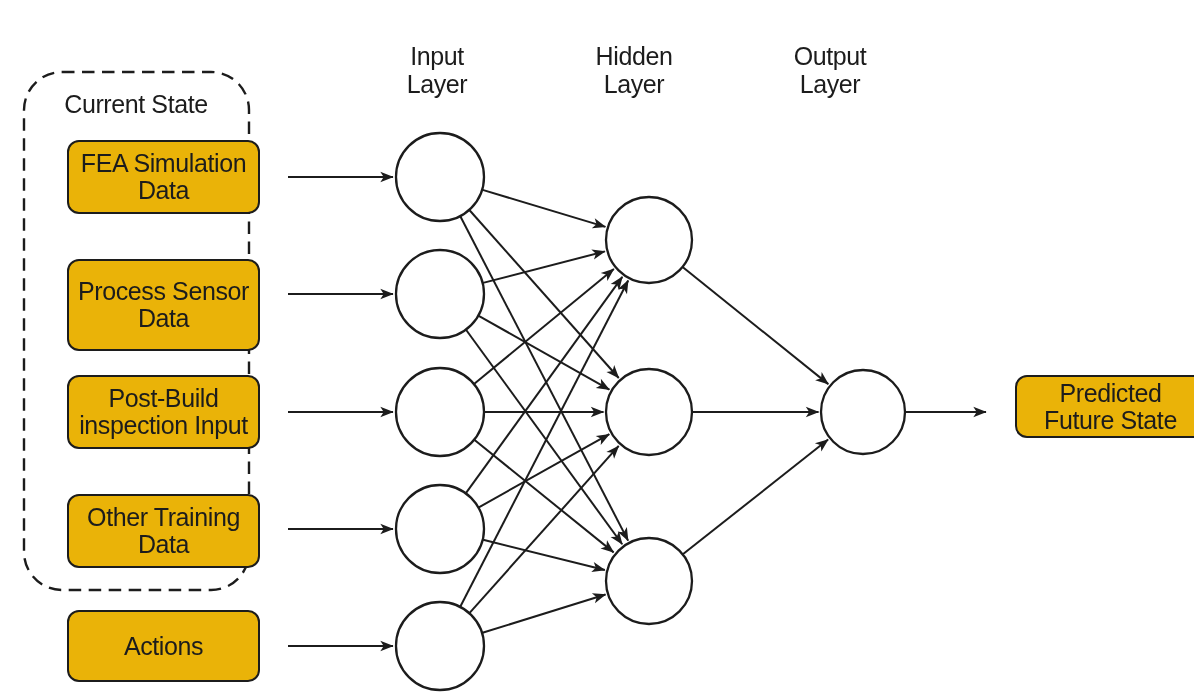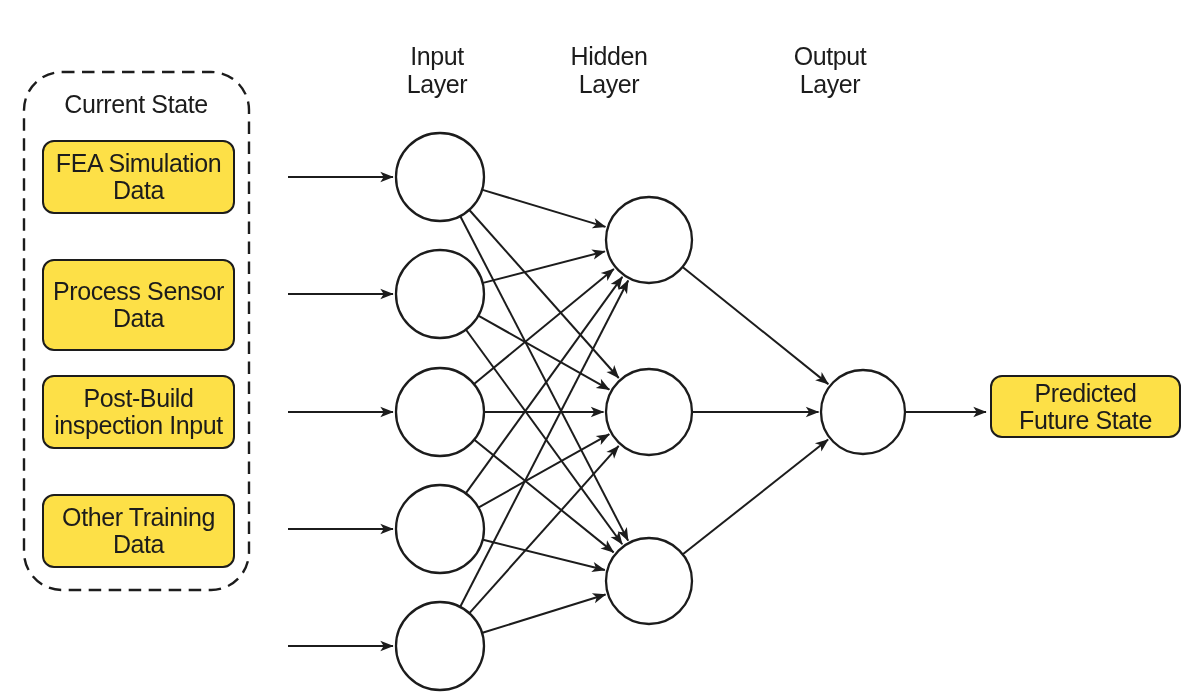--- a/index.html
+++ b/index.html
@@ -5,24 +5,24 @@
   html,body{margin:0;padding:0;background:#ffffff;}
   .stage{
     position:relative;width:1194px;height:700px;background:#ffffff;
     font-family:"Liberation Sans",sans-serif;color:#1c1c1c;overflow:hidden;
   }
   .stage svg{position:absolute;left:0;top:0;}
   .cline{stroke:#1c1c1c;stroke-width:2;fill:none;}
   .node{fill:#ffffff;stroke:#1c1c1c;stroke-width:2.3;}
   .dashed-rect{fill:none;stroke:#1c1c1c;stroke-width:2.4;stroke-dasharray:12.5 7.5;}
   .box{
-    position:absolute;box-sizing:border-box;background:#fde047;
+    position:absolute;box-sizing:border-box;background:#eab308;
     border:2.6px solid #1c1c1c;border-radius:12px;
     display:flex;align-items:center;justify-content:center;text-align:center;
-    font-size:25px;line-height:1.08;letter-spacing:-0.4px;
+    font-size:25px;line-height:1.08;letter-spacing:-0.4px;margin-left:25px;
   }
   .box .lbl{white-space:pre-line;}
   .group-title{
     position:absolute;left:23px;top:90px;width:226px;text-align:center;
     font-weight:400;font-size:25px;letter-spacing:-0.4px;
   }
   .layer-label{
     position:absolute;top:42px;width:160px;text-align:center;
     font-weight:400;font-size:25px;line-height:1.12;letter-spacing:-0.4px;
     white-space:pre-line;
@@ -96,28 +96,31 @@
   <div class="box" style="left:42px;top:375px;width:193px;height:74px">
     <span class="lbl">Post-Build
 inspection Input</span>
   </div>
 
   <div class="box" style="left:42px;top:494px;width:193px;height:74px">
     <span class="lbl">Other Training
 Data</span>
   </div>
 
+  <div class="box" style="left:42px;top:610px;width:193px;height:72px">
+    <span class="lbl">Actions</span>
+  </div>
 
   <div class="box" style="left:990px;top:375px;width:191px;height:63px">
     <span class="lbl">Predicted
 Future State</span>
   </div>
 
   <div class="layer-label" style="left:357px">Input
 Layer</div>
 
-  <div class="layer-label" style="left:529px">Hidden
+  <div class="layer-label" style="left:554px">Hidden
 Layer</div>
 
   <div class="layer-label" style="left:750px">Output
 Layer</div>
 
 </div>
 
 </body></html>

